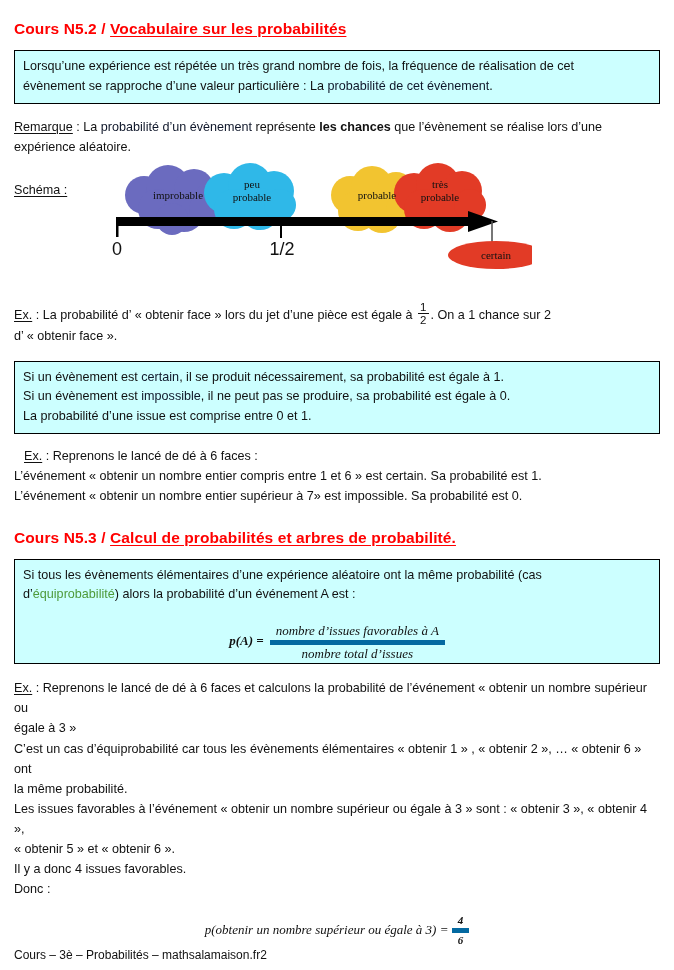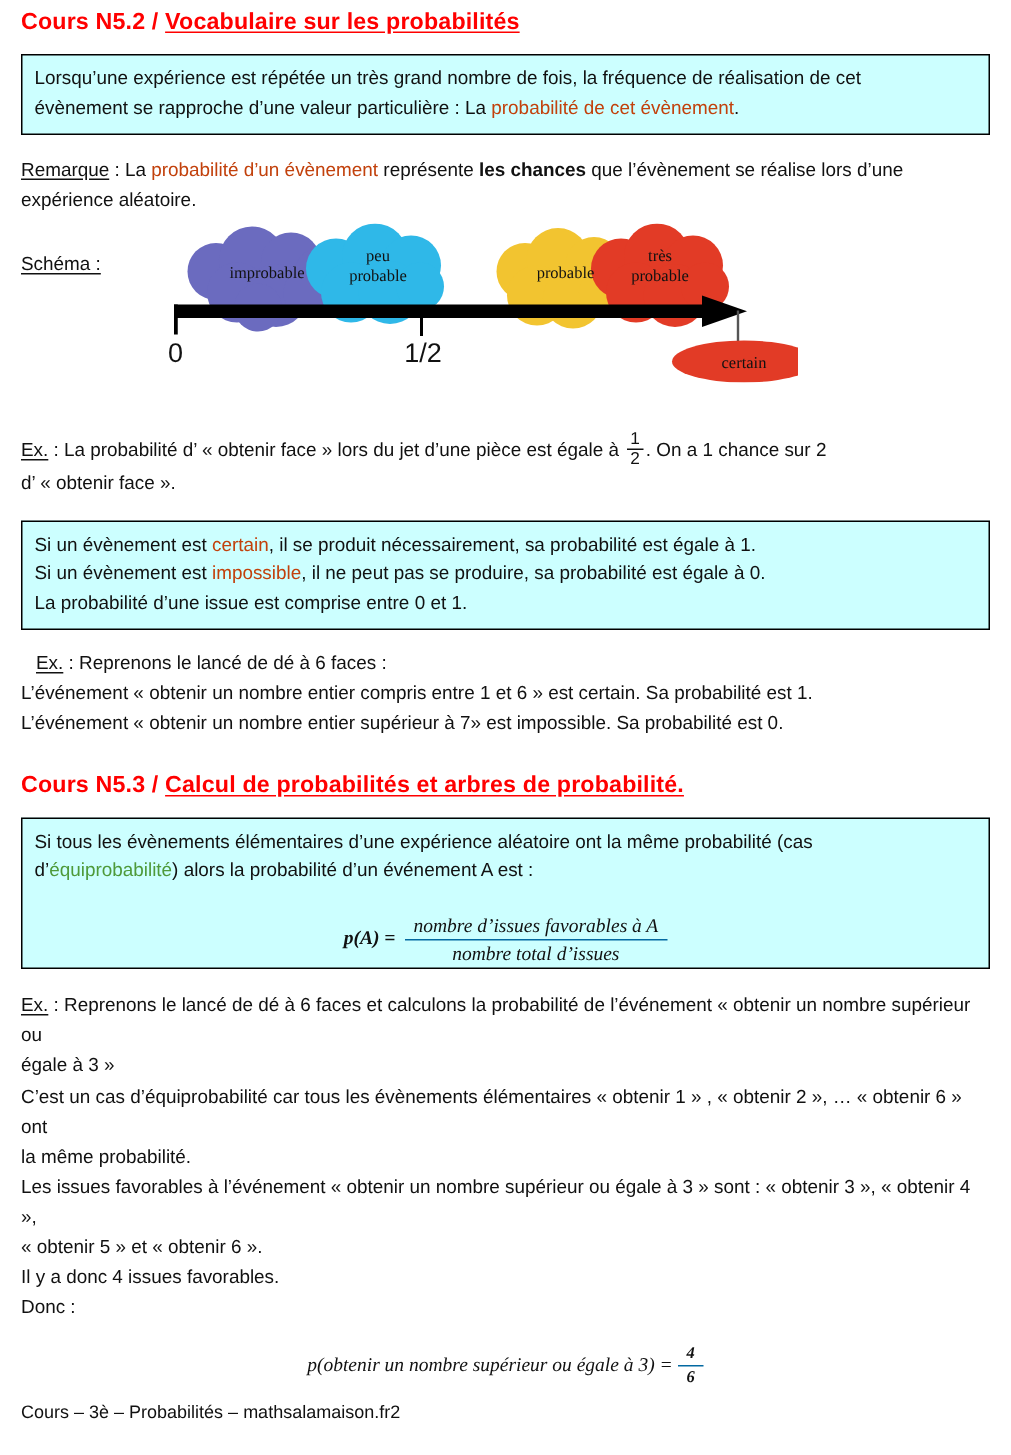--- a/index.html
+++ b/index.html
@@ -25,21 +25,21 @@
   .course-head .under { text-decoration: underline; text-underline-offset: 2px; }
 
   
   .rulebox {
     background:#CCFFFF;
     border:1px solid #000;
     padding: 6px 8px 7px 8px;
     font-size: 12.6px;
     line-height: 1.55;
   }
-  .green { color:#c2410c; }
+  .green { color:#0f172a; }
   .olive { color:#4E9A3A; }
   .bold  { font-weight:700; }
   .u     { text-decoration: underline; text-underline-offset: 2px; }
 
   
   .para {
     font-size: 12.6px;
     line-height: 1.6;
   }
 
@@ -63,21 +63,21 @@
     font-size: 13px;
   }
   .mathline .lhs { font-weight:700; margin-right:6px; }
   .bigfrac {
     display:inline-block;
     vertical-align: middle;
     text-align:center;
     line-height: 1.25;
   }
   .bigfrac .num { display:block; padding: 0 6px 1px 6px; }
-  .bigfrac .den { display:block; border-top:1px solid #0369a1; padding: 1px 6px 0 6px; }
+  .bigfrac .den { display:block; border-top:5px solid #0369a1; padding: 1px 6px 0 6px; }
 
   
   .schema-wrap { position:relative; height:106px; }
   .schema-label {
     position:absolute; left:0; top:20px;
     font-size:12.6px;
   }
   .diagram { position:absolute; left:88px; top:0; width:430px; height:106px; }
   .diagram svg { display:block; }
 
@@ -86,21 +86,21 @@
     position:absolute; left:14px; right:14px; bottom:28px;
     display:flex; align-items:baseline;
     font-size: 12px;
   }
 </style>
 </head>
 <body>
 
 <div class="page">
 
-  <div class="course-head" style="margin-top:6px;">
+  <div class="course-head" style="margin-top:20px;">
     <span>Cours N5.2 / </span><span class="under">Vocabulaire sur les probabilités</span>
   </div>
 
   <div class="rulebox" style="margin-top:12px;">
     <div><span>Lorsqu’une expérience est répétée un très grand nombre de fois, la fréquence de réalisation de cet</span></div>
     <div><span>évènement se rapproche d’une valeur particulière : La </span><span class="green">probabilité de cet évènement</span><span>.</span></div>
   </div>
 
   <div class="para" style="margin-top:13px;">
     <span class="u">Remarque</span><span> : La </span><span class="green">probabilité d’un évènement</span><span> représente </span><span class="bold">les chances</span><span> que l’évènement se réalise lors d’une expérience aléatoire.</span>

